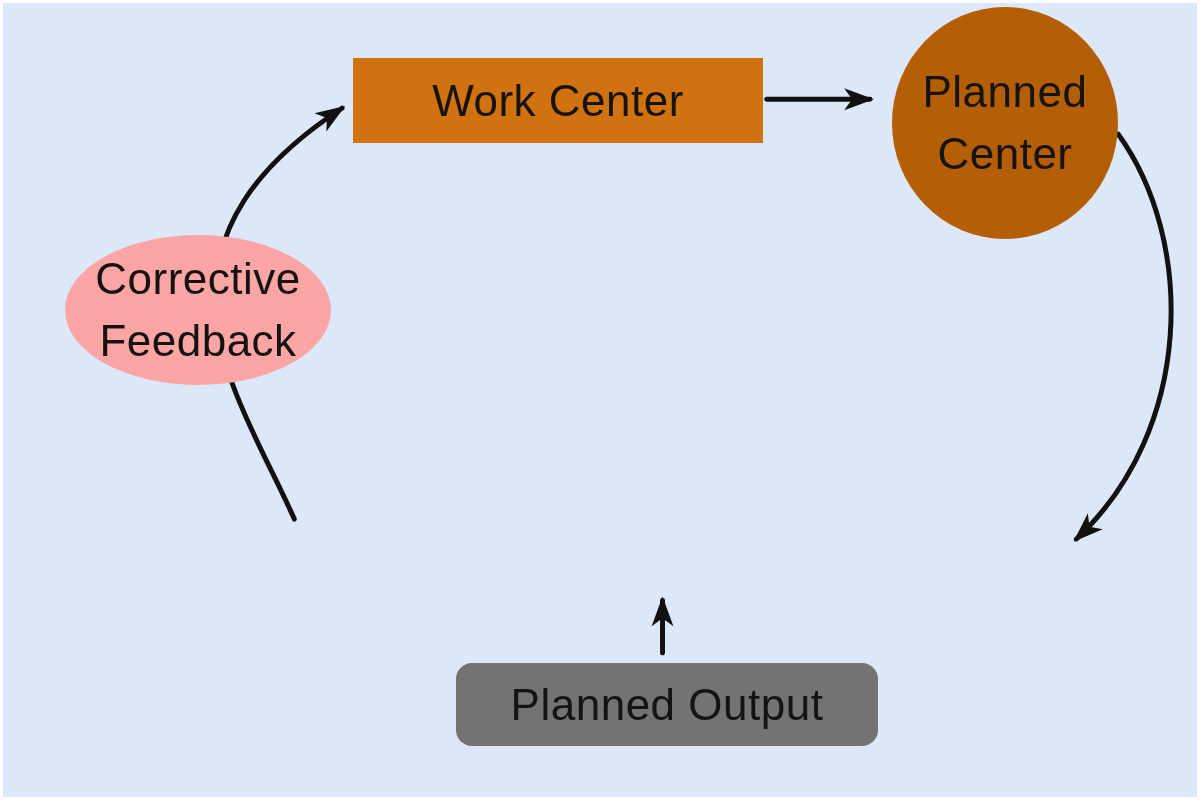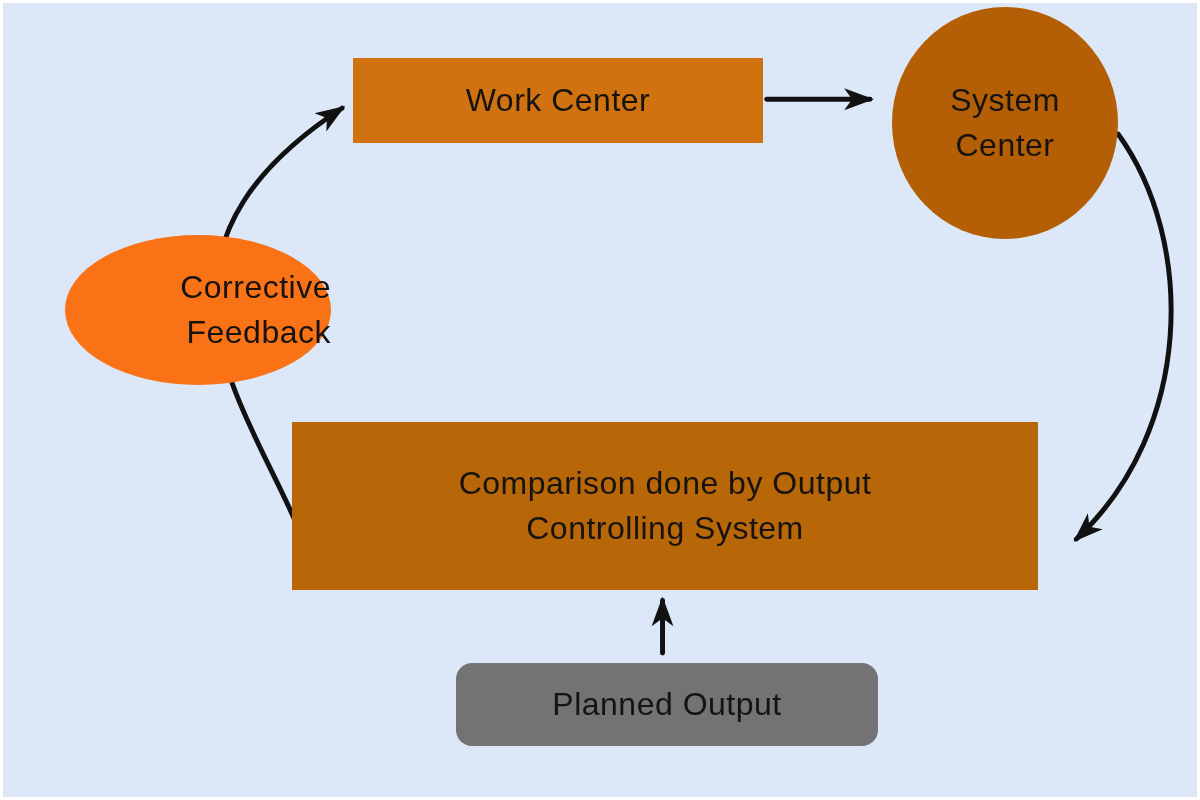--- a/index.html
+++ b/index.html
@@ -15,21 +15,21 @@
     position:absolute;left:0;top:0;width:100%;height:100%;
     z-index:1;
   }
   .connector{fill:none;stroke-width:5;stroke-linecap:round;}
   .node{
     position:absolute;z-index:2;
     display:flex;flex-direction:column;
     align-items:center;justify-content:center;
     text-align:center;
     color:#161310;
-    font-size:32px;line-height:1.4;
+    font-size:44px;line-height:1.4;
     letter-spacing:0.5px;
   }
   .node span{display:block;}
   .node-work-center{left:350px;top:55px;width:410px;height:85px;}
   .node-actual-output{left:889px;top:4px;width:226px;height:232px;border-radius:50%;}
   .node-corrective-feedback{left:62px;top:232px;width:266px;height:150px;border-radius:50%;}
   .node-comparison{left:289px;top:419px;width:746px;height:168px;}
   .node-planned-output{left:453px;top:660px;width:422px;height:83px;border-radius:16px;}
 </style>
 </head>
@@ -51,31 +51,27 @@
     <path class="connector" d="M 1122 132 C 1200 240 1198 430 1080 540" marker-end="url(#arrow)" style="stroke: rgb(17, 17, 17);"></path>
 
     <path class="connector" d="M 663 655 L 663 602" marker-end="url(#arrow)" style="stroke: rgb(17, 17, 17);"></path>
   </svg>
 
   <div class="node node-work-center" style="background: rgb(208, 114, 15);">
     <span>Work Center</span>
   </div>
 
   <div class="node node-actual-output" style="background: rgb(180, 95, 6);">
-    <span>System</span>
+    <span>Planned</span>
     <span>Center</span>
   </div>
 
-  <div class="node node-corrective-feedback" style="background: #f97316; align-items: flex-end;">
+  <div class="node node-corrective-feedback" style="background: #fca5a5;">
     <span>Corrective</span>
     <span>Feedback</span>
   </div>
 
-  <div class="node node-comparison" style="background: rgb(184, 103, 8);">
-    <span>Comparison done by Output</span>
-    <span>Controlling System</span>
-  </div>
 
   <div class="node node-planned-output" style="background: #737373;">
     <span>Planned Output</span>
   </div>
 
 </div>
 
 </body></html>

